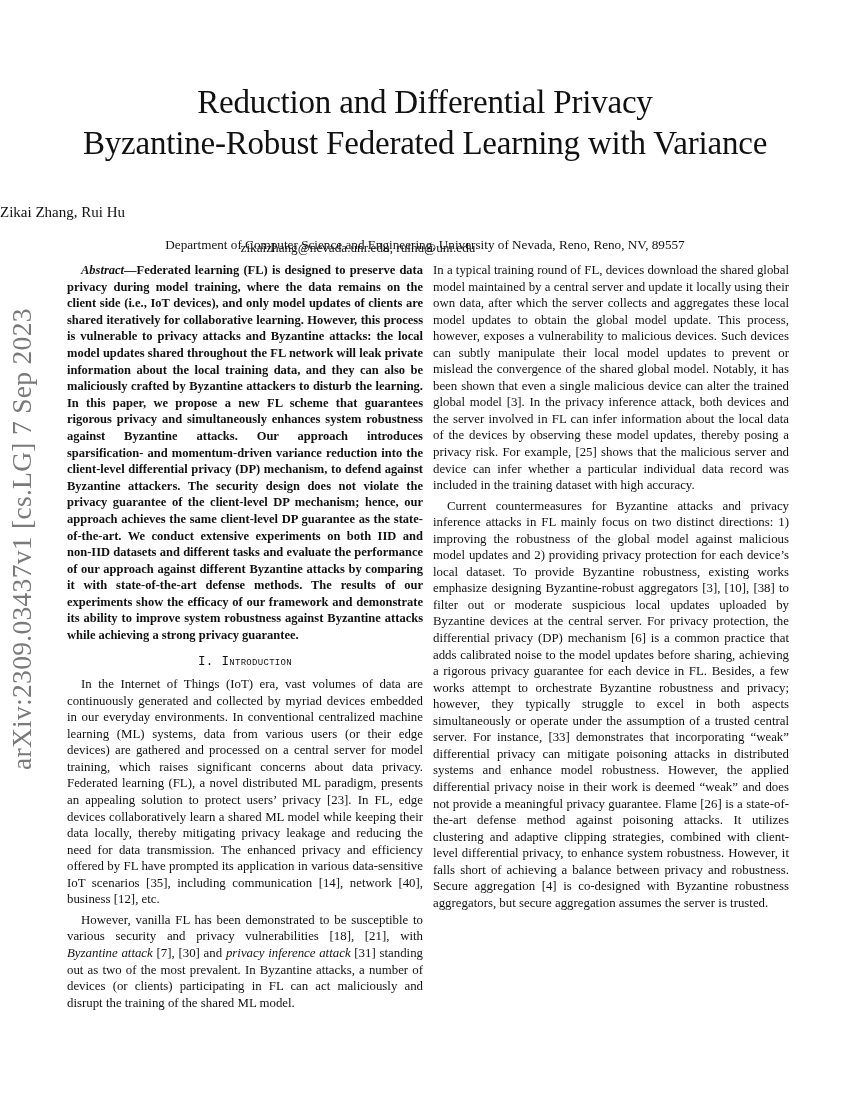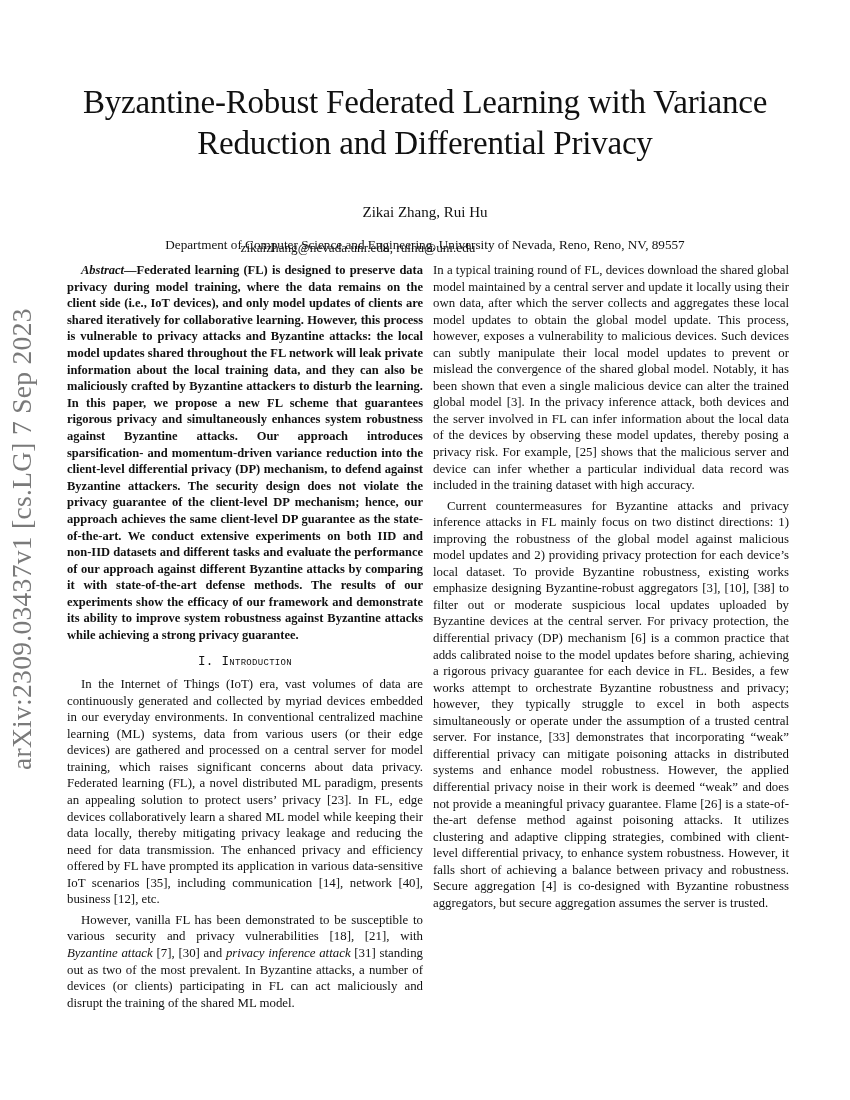--- a/index.html
+++ b/index.html
@@ -1,20 +1,20 @@
 <!DOCTYPE html>
 <html><head>
 <meta charset="utf-8">
 <style>
   html, body { margin:0; padding:0; background:#ffffff; }
   body { width:850px; height:1100px; position:relative; overflow:hidden;
          font-family:"Liberation Serif", "DejaVu Serif", serif; color:#111; }
   .title { position:absolute; left:0; top:82px; width:850px; text-align:center;
            font-size:33px; line-height:41px; font-weight:normal; letter-spacing:-0.2px; }
-  .authors { position:absolute; left:0; top:203px; width:850px; text-align:center;
+  .authors { position:absolute; left:0; top:203px; width:850px; 
              font-size:15px; line-height:18px; }
   .affil { position:absolute; left:0; top:236px; width:850px; text-align:center;
            font-size:13.2px; line-height:17px; }
   .email { position:absolute; left:16px; top:239px; width:684px; text-align:center;
            font-size:13.2px; line-height:17px; }
   .stamp { position:absolute; left:6px; top:770px; transform-origin:0 0; transform:rotate(-90deg);
            font-size:27.5px; color:#7a7a7a; white-space:nowrap; letter-spacing:0.3px; }
   .col { position:absolute; top:262px; width:356px; font-size:12.85px; line-height:16.55px; }
   .col.left { left:67px; }
   .col.right { left:433px; }
@@ -25,22 +25,22 @@
   .section-head { text-align:center; margin:10px 0 6px 0; font-size:12.5px; letter-spacing:0.3px;font-family:Liberation Mono, monospace; }
   .section-head .sc { font-variant:small-caps; }
   .gap { margin-top:4px; }
 </style>
 </head>
 <body>
 
 <div class="stamp">arXiv:2309.03437v1  [cs.LG]  7 Sep 2023</div>
 
 <div class="title">
+  <div>Reduction and Differential Privacy</div>
   <div>Byzantine-Robust Federated Learning with Variance</div>
-  <div>Reduction and Differential Privacy</div>
 </div>
 <div class="authors">Zikai Zhang, Rui Hu</div>
 <div class="affil">Department of Computer Science and Engineering, University of Nevada, Reno, Reno, NV, 89557</div>
 <div class="email">zikaizhang@nevada.unr.edu, ruihu@unr.edu</div>
 
 <div class="col left">
   <p class="abstract indent"><i>Abstract</i><span>—Federated learning (FL) is designed to preserve data privacy during model training, where the data remains on the client side (i.e., IoT devices), and only model updates of clients are shared iteratively for collaborative learning. However, this process is vulnerable to privacy attacks and Byzantine attacks: the local model updates shared throughout the FL network will leak private information about the local training data, and they can also be maliciously crafted by Byzantine attackers to disturb the learning. In this paper, we propose a new FL scheme that guarantees rigorous privacy and simultaneously enhances system robustness against Byzantine attacks. Our approach introduces sparsification- and momentum-driven variance reduction into the client-level differential privacy (DP) mechanism, to defend against Byzantine attackers. The security design does not violate the privacy guarantee of the client-level DP mechanism; hence, our approach achieves the same client-level DP guarantee as the state-of-the-art. We conduct extensive experiments on both IID and non-IID datasets and different tasks and evaluate the performance of our approach against different Byzantine attacks by comparing it with state-of-the-art defense methods. The results of our experiments show the efficacy of our framework and demonstrate its ability to improve system robustness against Byzantine attacks while achieving a strong privacy guarantee.</span></p>
   <div class="section-head"><span>I. </span><span class="sc">Introduction</span></div>
   <p class="indent">In the Internet of Things (IoT) era, vast volumes of data are continuously generated and collected by myriad devices embedded in our everyday environments. In conventional centralized machine learning (ML) systems, data from various users (or their edge devices) are gathered and processed on a central server for model training, which raises significant concerns about data privacy. Federated learning (FL), a novel distributed ML paradigm, presents an appealing solution to protect users’ privacy [23]. In FL, edge devices collaboratively learn a shared ML model while keeping their data locally, thereby mitigating privacy leakage and reducing the need for data transmission. The enhanced privacy and efficiency offered by FL have prompted its application in various data-sensitive IoT scenarios [35], including communication [14], network [40], business [12], etc.</p>
   <p class="indent gap"><span>However, vanilla FL has been demonstrated to be susceptible to various security and privacy vulnerabilities [18], [21], with </span><i>Byzantine attack</i><span> [7], [30] and </span><i>privacy inference attack</i><span> [31] standing out as two of the most prevalent. In Byzantine attacks, a number of devices (or clients) participating in FL can act maliciously and disrupt the training of the shared ML model.</span></p>

